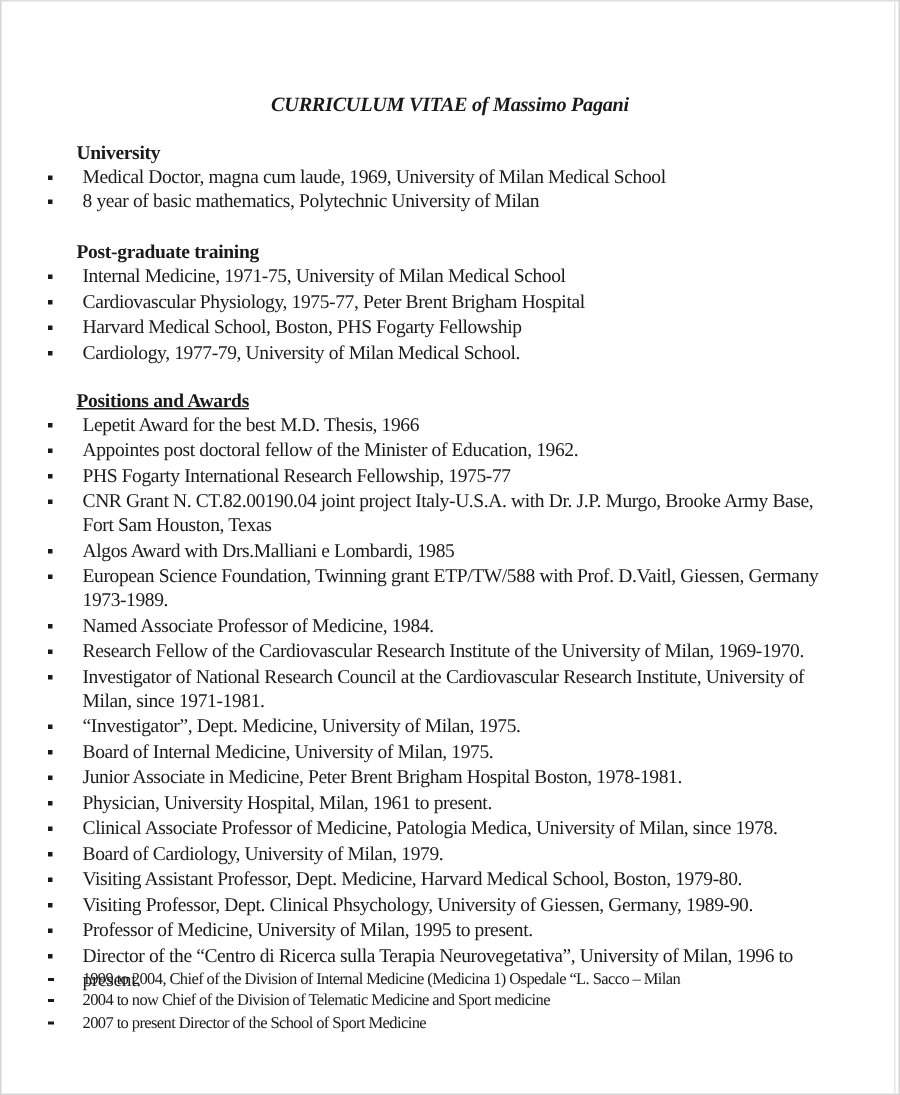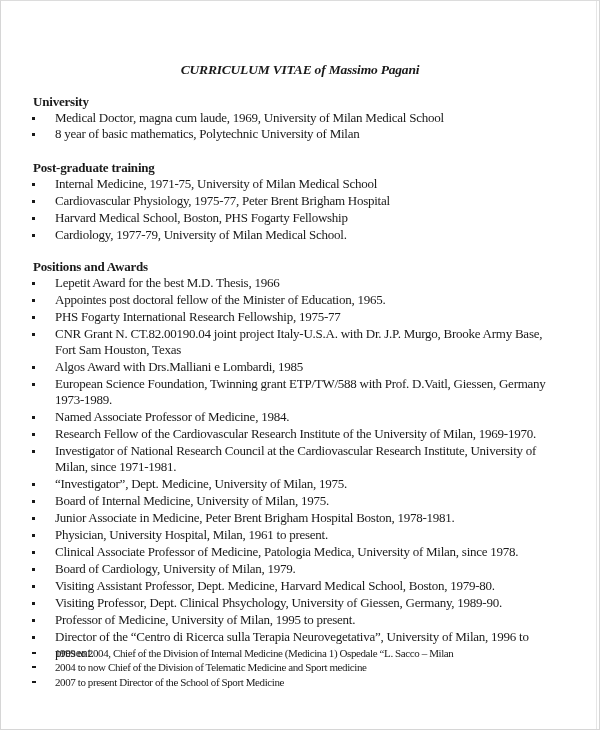--- a/index.html
+++ b/index.html
@@ -53,21 +53,21 @@
       font-size: 13.5px;
       letter-spacing: -0.2px;
     }
     .section {
       position: absolute;
       left: 0;
       width: 600px;
     }
     .section-heading {
       position: absolute;
-      left: 33px;
+      left: 51px;
       font-weight: bold;
       font-size: 13px;
       letter-spacing: -0.2px;
       white-space: nowrap;
     }
     .item {
       position: absolute;
       left: 0;
       width: 600px;
     }
@@ -129,29 +129,29 @@
       <span class="bullet" style="top:7px;"></span>
       <span class="item-text">Harvard Medical School, Boston, PHS Fogarty Fellowship</span>
     </div>
     <div class="item" style="top:227px;">
       <span class="bullet" style="top:7px;"></span>
       <span class="item-text">Cardiology, 1977-79, University of Milan Medical School.</span>
     </div>
   </div>
 
   <div class="section">
-    <div class="section-heading" style="top:259px;">Positions and Awards</div>
+    <div class="section-heading" style="top:259px;text-decoration:underline;">Positions and Awards</div>
 
     <div class="item" style="top:275px;">
       <span class="bullet" style="top:7px;"></span>
       <span class="item-text">Lepetit Award for the best M.D. Thesis, 1966</span>
     </div>
     <div class="item" style="top:292px;">
       <span class="bullet" style="top:7px;"></span>
-      <span class="item-text">Appointes post doctoral fellow of the Minister of Education, 1965.</span>
+      <span class="item-text">Appointes post doctoral fellow of the Minister of Education, 1962.</span>
     </div>
     <div class="item" style="top:309px;">
       <span class="bullet" style="top:7px;"></span>
       <span class="item-text">PHS Fogarty International Research Fellowship, 1975-77</span>
     </div>
     <div class="item" style="top:326px;">
       <span class="bullet" style="top:7px;"></span>
       <span class="item-text" style="line-height:16px;">CNR Grant N. CT.82.00190.04 joint project Italy-U.S.A. with Dr. J.P. Murgo, Brooke Army Base, Fort Sam Houston, Texas</span>
     </div>
     <div class="item" style="top:359px;">

